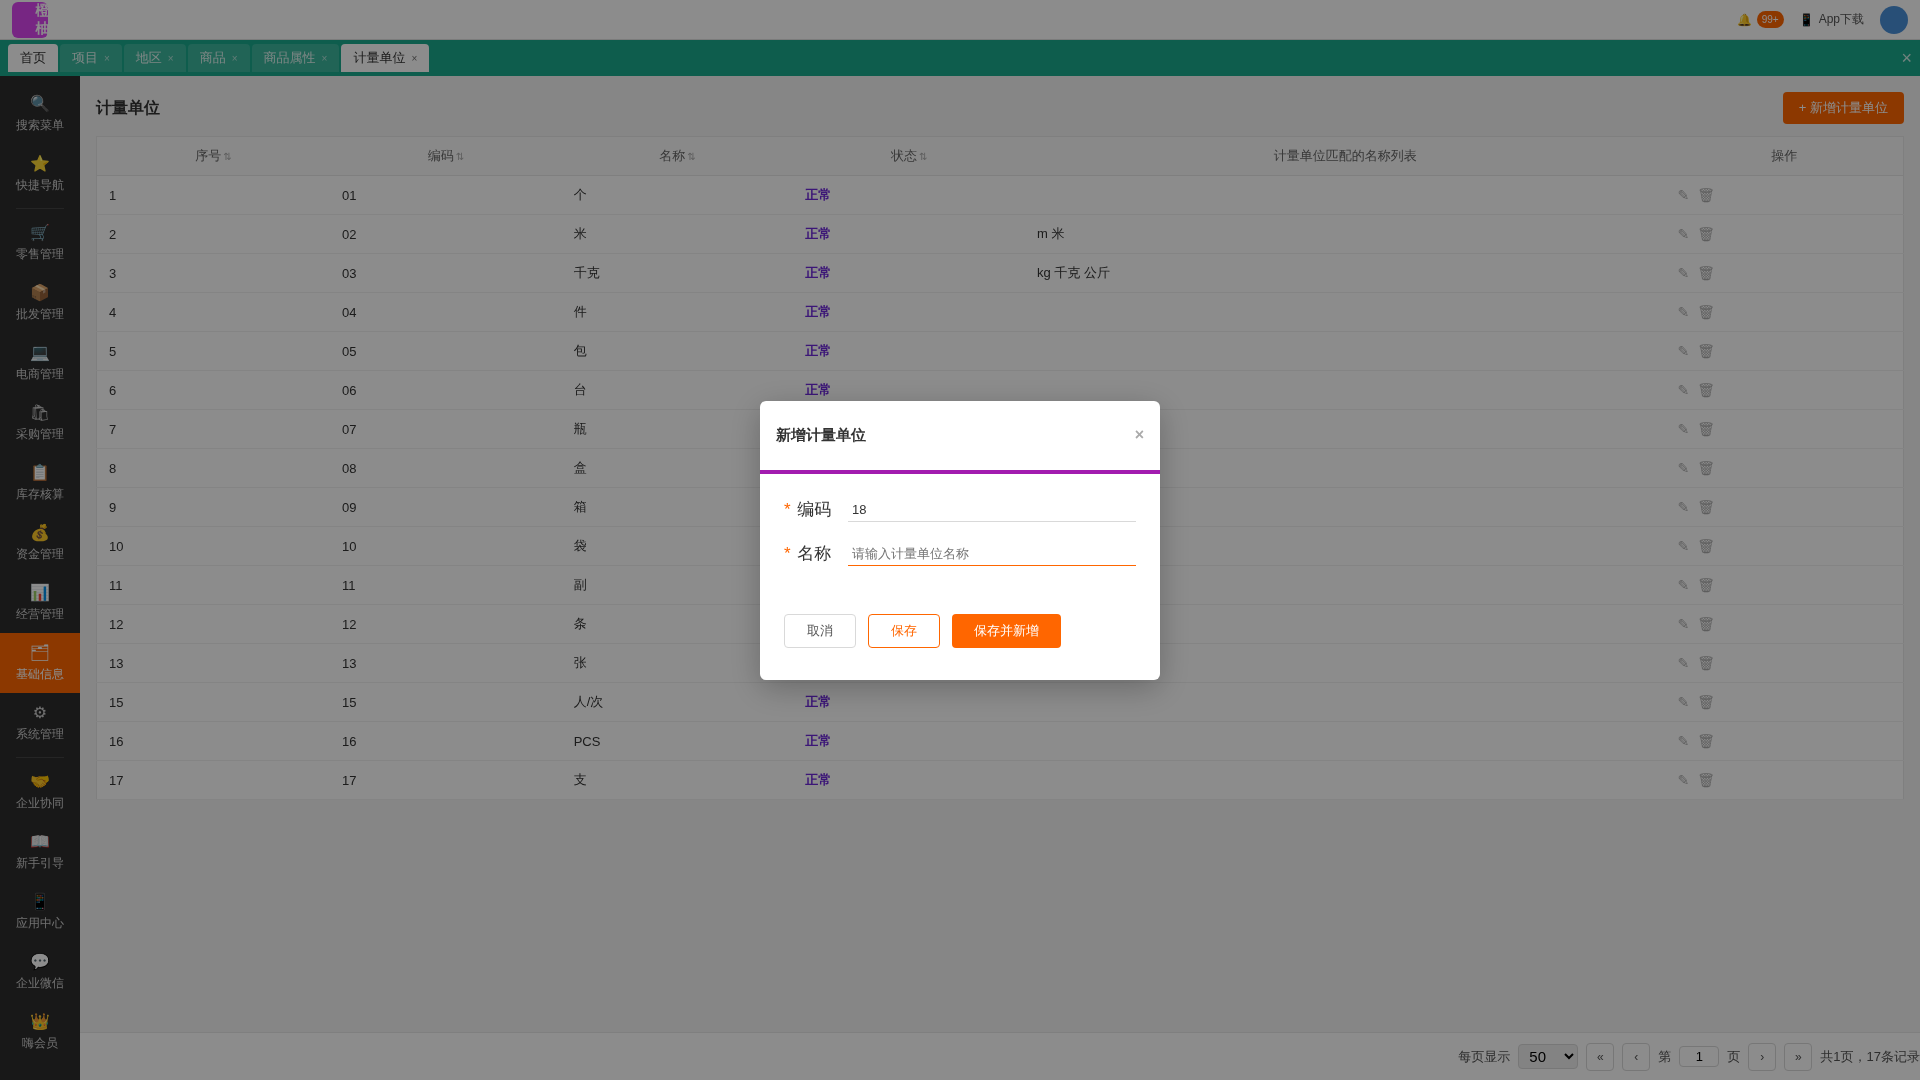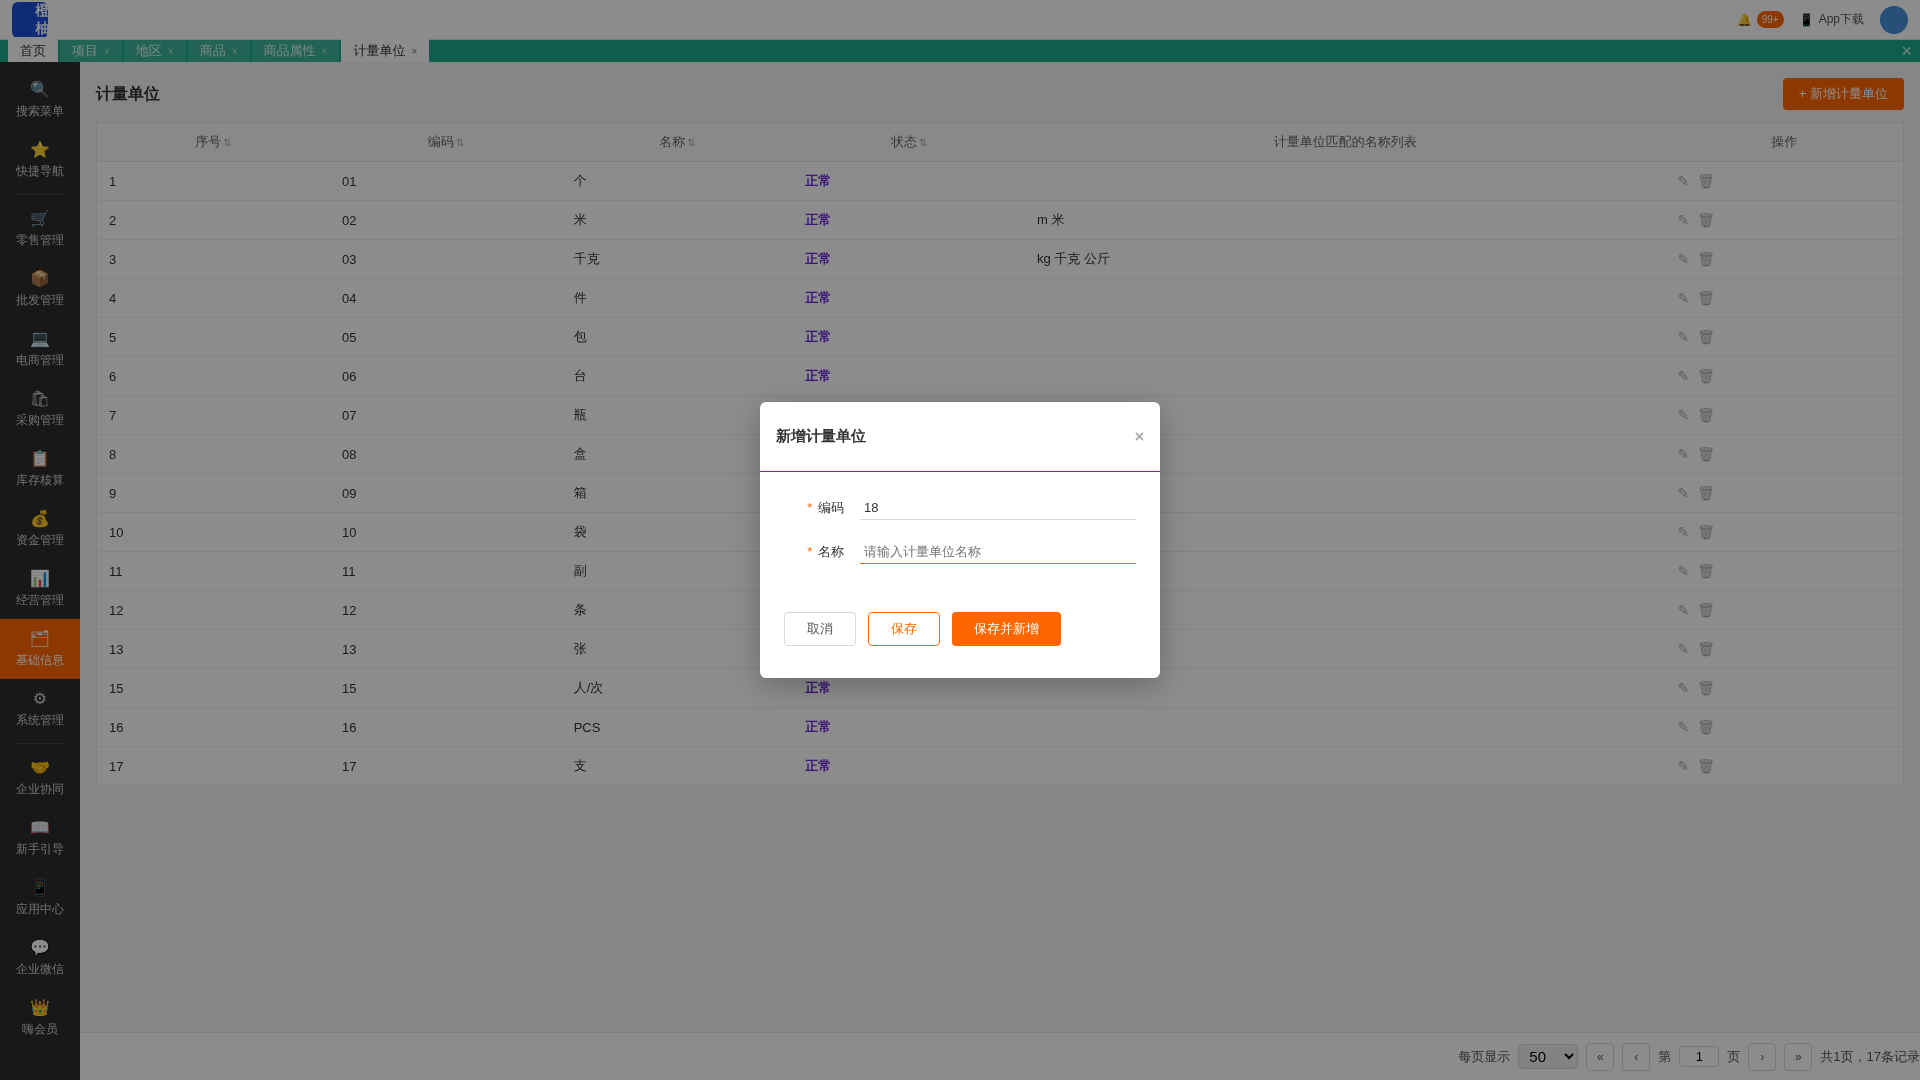--- a/index.html
+++ b/index.html
@@ -10,29 +10,29 @@
       height: 40px;
       background: #fff;
       border-bottom: 1px solid #e0e0e0;
       display: flex;
       align-items: center;
       padding: 0 12px;
       justify-content: space-between;
       flex-shrink: 0;
     }
     .logo-area { display: flex; align-items: center; gap: 8px; width: 80px; }
-    .logo-icon { width: 36px; height: 36px; background: #1d4ed8; border-radius: 6px; display: flex; align-items: center; justify-content: center; color: #fff; font-weight: bold; font-size: 14px; padding-left: 25px; }
+    .logo-icon { width: 36px; height: 36px; background: #d946ef; border-radius: 6px; display: flex; align-items: center; justify-content: center; color: #fff; font-weight: bold; font-size: 14px; padding-left: 25px; }
     .header-right { display: flex; align-items: center; gap: 16px; }
     .header-btn { display: flex; align-items: center; gap: 4px; font-size: 12px; color: #555; cursor: pointer; }
     .badge { background: #f60; color: #fff; border-radius: 10px; padding: 3px 5px; font-size: 10px; }
     .avatar { width: 28px; height: 28px; background: #4a90d9; border-radius: 50%; }
 
     
     .tab-bar {
-      height: 22px;
+      height: 36px;
       background: #1aaa8c;
       display: flex;
       align-items: center;
       padding: 0 8px;
       gap: 2px;
       flex-shrink: 0;
     }
     .tab {
       height: 28px;
       padding: 0 12px;
@@ -205,40 +205,40 @@
     }
     .modal {
       background: #fff;
       border-radius: 6px;
       width: 400px;
       box-shadow: 0 8px 32px rgba(0,0,0,0.25);
       overflow: hidden;
     }
     .modal-header {
       padding: 25px 16px;
-      border-bottom: 1px solid #a21caf;
+      border-bottom: 4px solid #a21caf;
       display: flex;
       justify-content: space-between;
       align-items: center;
       font-size: 15px;
       font-weight: bold;
       color: #333;
     }
     .modal-close { cursor: pointer; color: #aaa; font-size: 16px; }
     .modal-body { padding: 24px 24px 16px; }
     .form-row {
       display: flex;
       align-items: center;
       margin-bottom: 20px;
     }
     .form-label {
       width: 60px;
-      text-align: right;
-      margin-right: 16px;
-      font-size: 13px;
+      text-align: left;
+      margin-right: 4px;
+      font-size: 17px;
       color: #333;
     }
     .form-label .required { color: #f60; margin-right: 2px; }
     .form-input {
       flex: 1;
       border: none;
       border-bottom: 1px solid #d9d9d9;
       padding: 4px 4px;
       font-size: 13px;
       outline: none;

